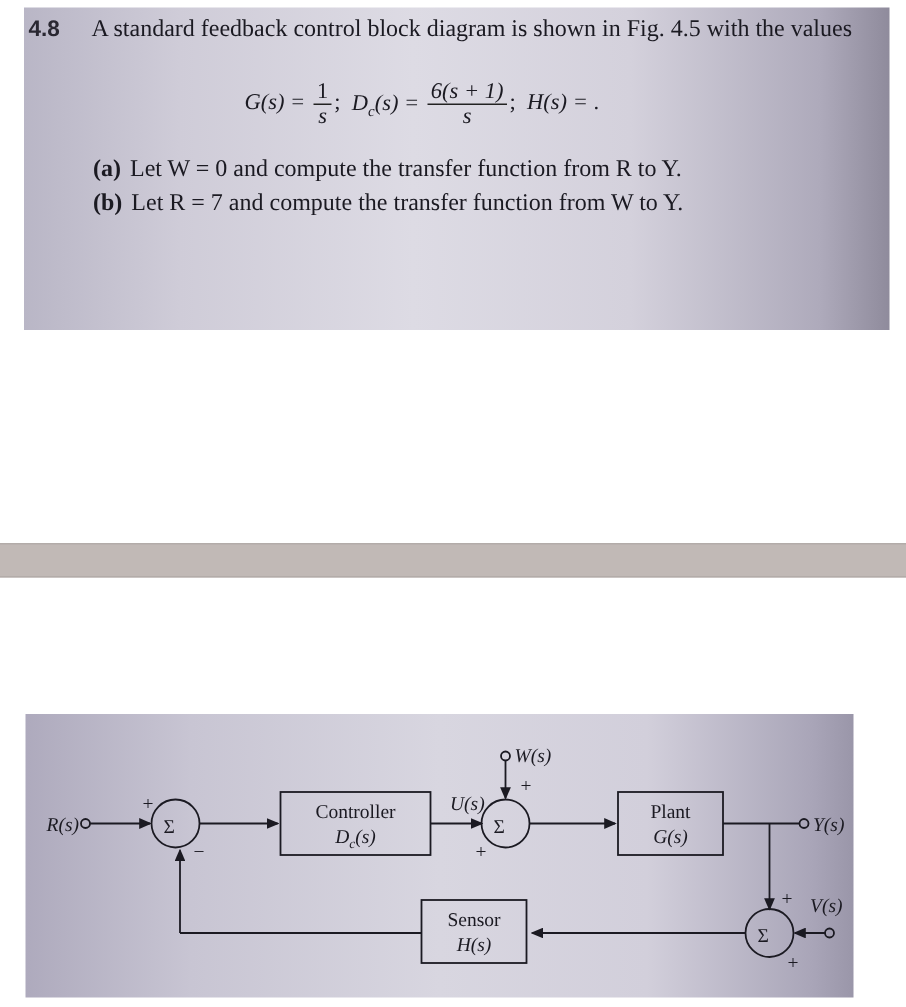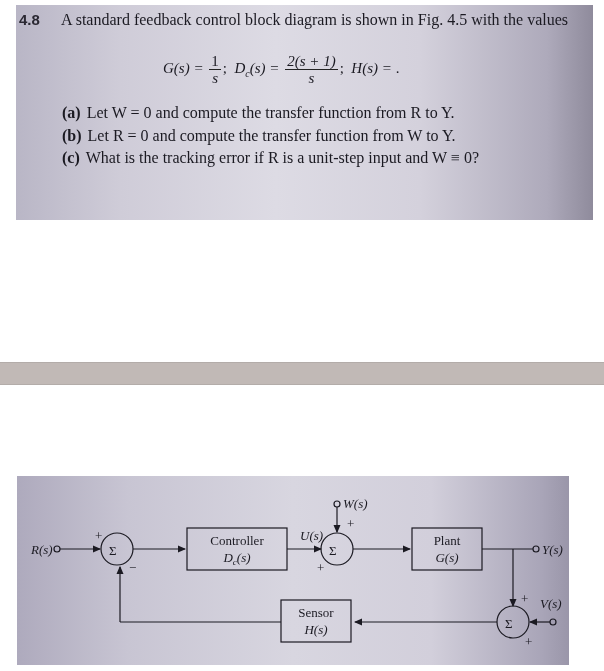--- a/index.html
+++ b/index.html
@@ -37,29 +37,28 @@
 <body>
 
 <div id="problem-photo" class="photo">
   <div class="num">4.8</div>
   <div class="intro">A standard feedback control block diagram is shown in Fig. 4.5 with the values</div>
 
   <div class="eq">
     <span class="it">G(s) =</span>
     <span class="frac"><span class="n">1</span><span class="d">s</span></span><span>;</span>
     &nbsp;<span class="it"><span>D</span><sub style="font-size:10px">c</sub><span>(s) =</span></span>
-    <span class="frac"><span class="n it">2(s + 1)</span><span class="d">s</span></span><span>;</span>
+    <span class="frac"><span class="n it">6(s + 1)</span><span class="d">s</span></span><span>;</span>
     &nbsp;<span class="it">H(s) =</span>
     <span>.</span>
   </div>
 
   <div class="parts">
     <div class="part"><span class="lbl">(a)</span><span>Let W = 0 and compute the transfer function from R to Y.</span></div>
-    <div class="part"><span class="lbl">(b)</span><span>Let R = 0 and compute the transfer function from W to Y.</span></div>
-    <div class="part"><span class="lbl">(c)</span><span>What is the tracking error if R is a unit-step input and W ≡ 0?</span></div>
+    <div class="part"><span class="lbl">(b)</span><span>Let R = 7 and compute the transfer function from W to Y.</span></div>
   </div>
 </div>
 
 <div id="divider-band"></div>
 
 <div id="figure-photo" class="photo">
   <svg width="552" height="189" viewBox="0 0 552 189">
     <defs>
       <marker id="arr" markerWidth="7" markerHeight="6" refX="6" refY="3" orient="auto">
         <path d="M0,0 L7,3 L0,6 Z" fill="#1b1a22"></path>

